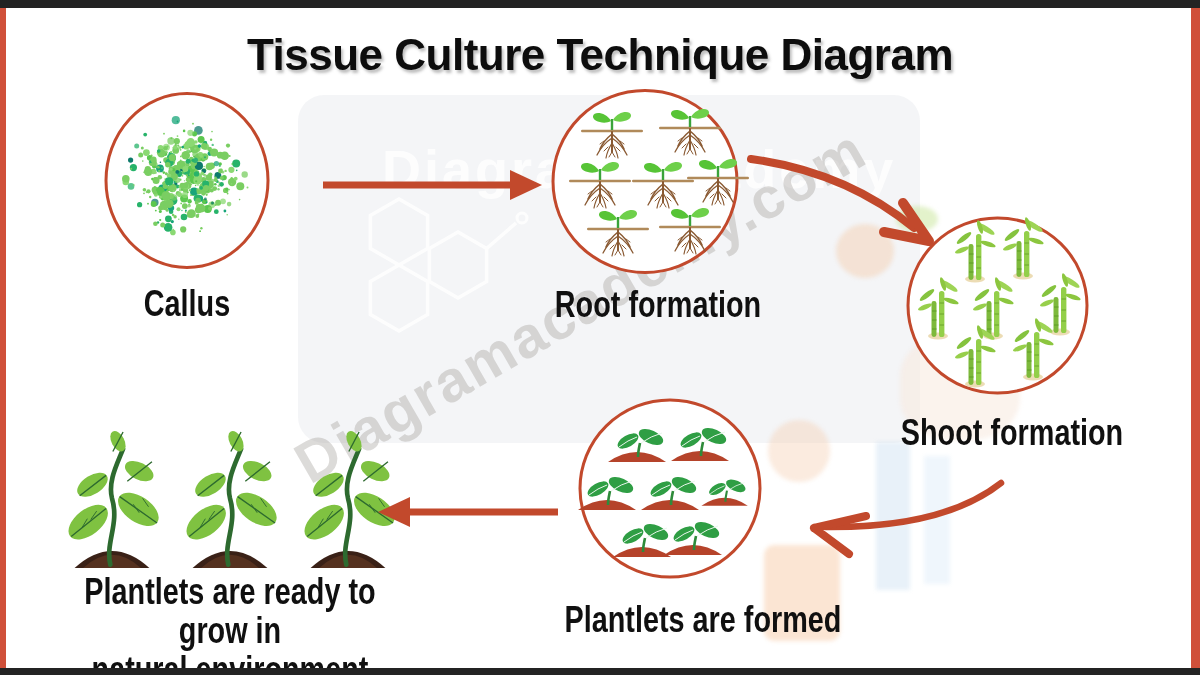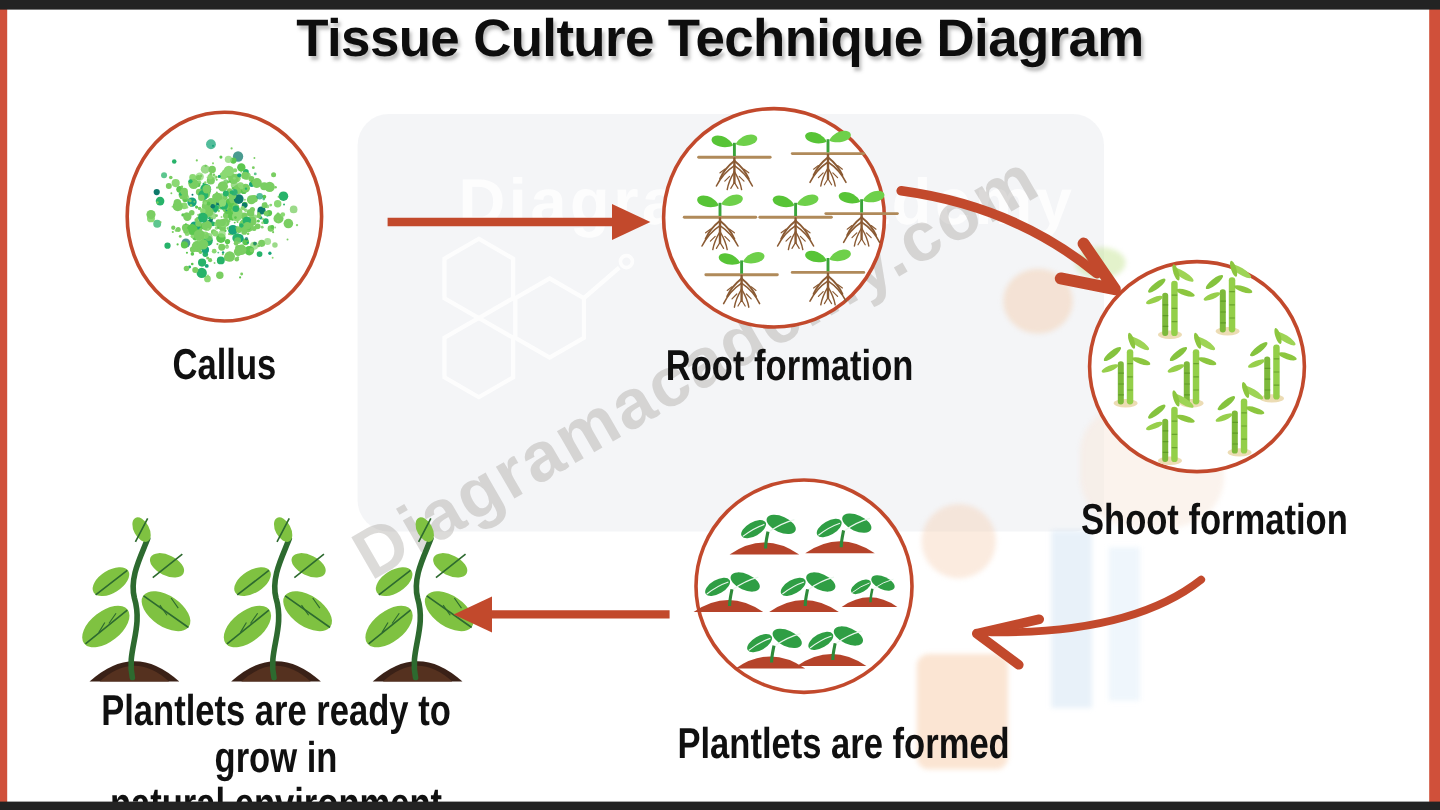--- a/index.html
+++ b/index.html
@@ -35,21 +35,21 @@
 
   
   .art{position:absolute;left:0;top:0;z-index:5;}
   .stage-circle{fill:#ffffff;stroke:var(--accent);stroke-width:3;}
   .arrow-line{stroke:var(--accent);stroke-width:7;fill:none;}
   .arrow-curve{stroke:var(--accent);fill:none;stroke-linecap:round;}
   .arrow-head{fill:var(--accent);}
   .arrow-v{stroke:var(--accent);fill:none;stroke-linecap:round;}
 
   
-  .title{position:absolute;z-index:10;left:0;top:8px;width:1200px;margin:0;text-align:center;
+  .title{position:absolute;z-index:10;left:0;top:30px;width:1200px;margin:0;text-align:center;
          font-size:44px;font-weight:bold;color:var(--ink-title);letter-spacing:-.5px;
          text-shadow:2px 3px 3px rgba(70,70,70,.35);}
   .lbl{position:absolute;z-index:10;font-weight:bold;color:var(--ink);text-align:center;
        font-size:36px;line-height:39px;transform:scaleX(.8);transform-origin:center;}
   .lbl.callus   {left:87px; top:284px;width:200px;}
   .lbl.root     {left:508px;top:285px;width:300px;}
   .lbl.shoot    {left:862px;top:413px;width:300px;}
   .lbl.formed   {left:528px;top:600px;width:350px;}
   .lbl.ready    {left:10px; top:572px;width:440px;white-space:pre-line;}
 </style>

